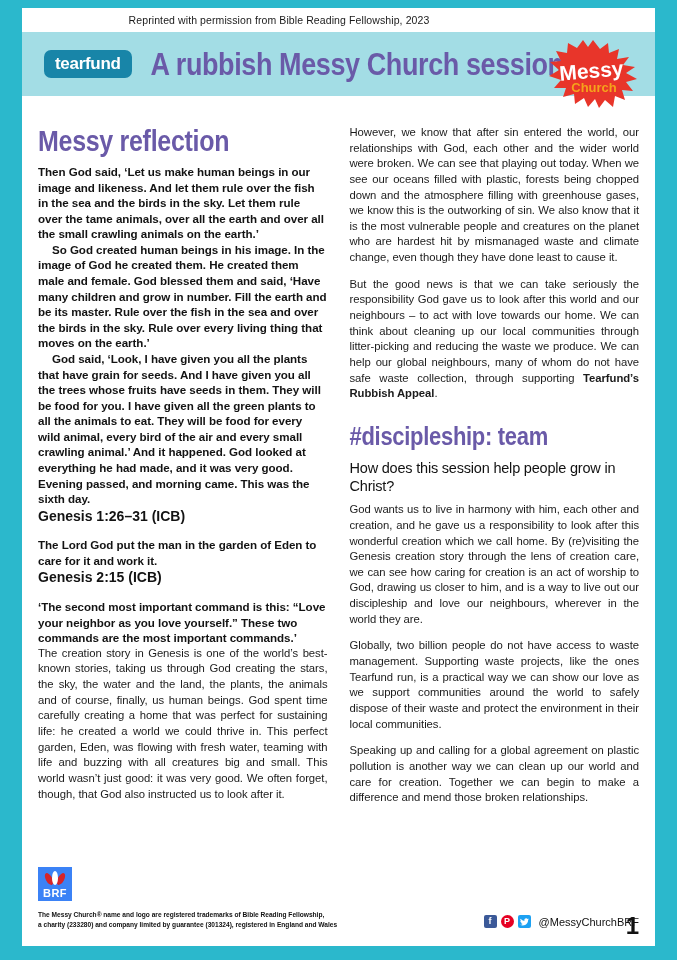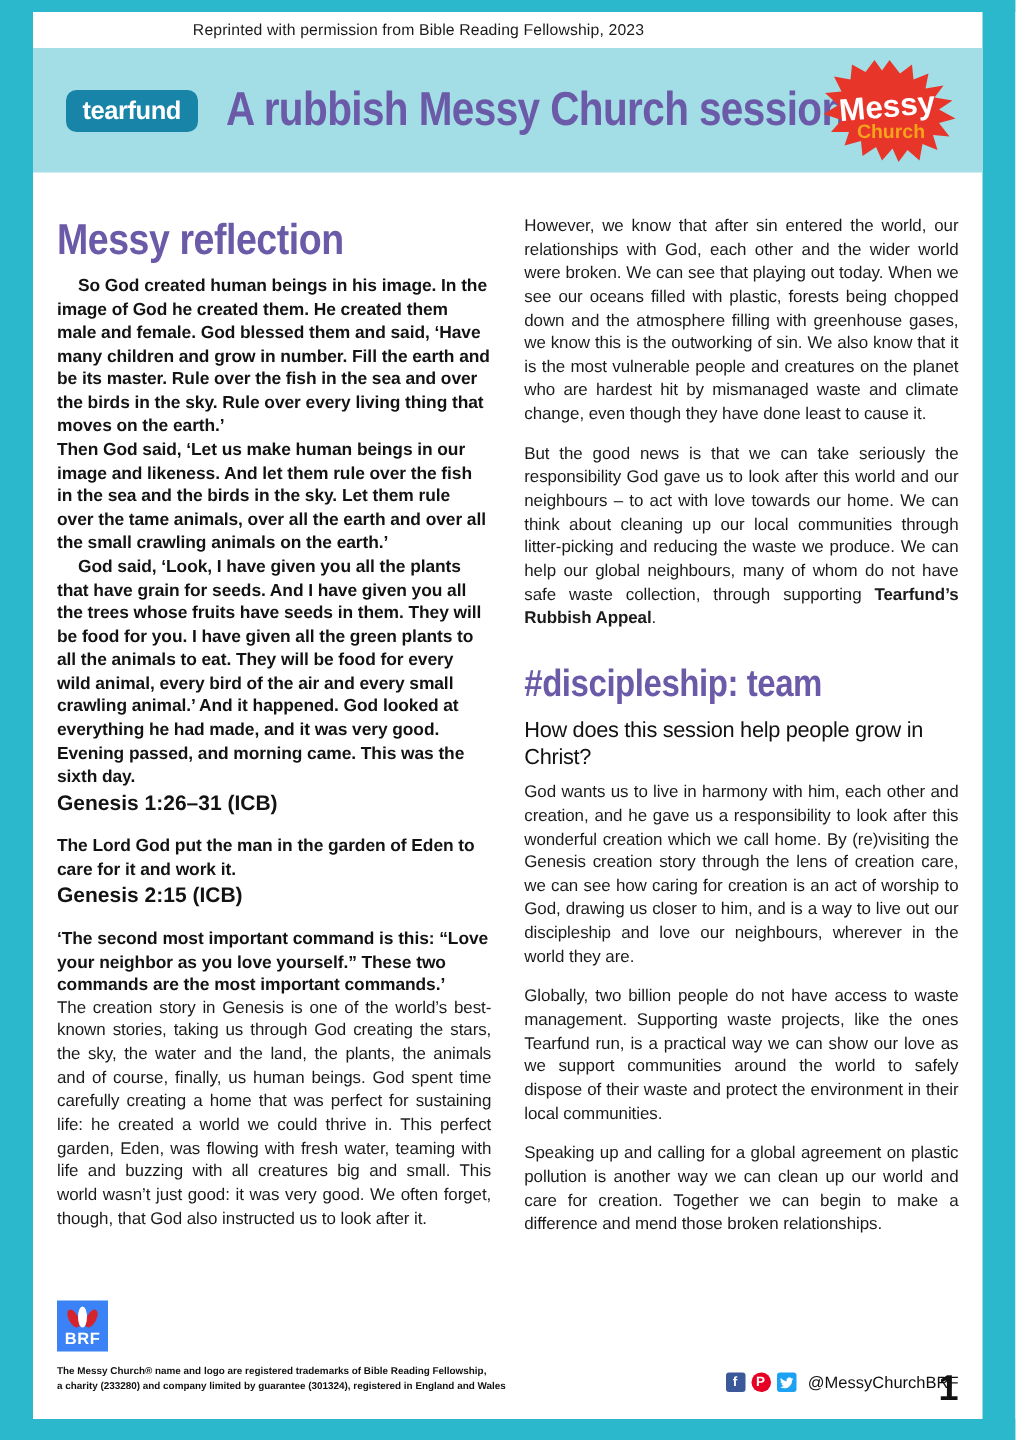--- a/index.html
+++ b/index.html
@@ -54,21 +54,21 @@
   }
   .reprint-text {
     font-size: 10.5px;
     color: #1a1a1a;
     letter-spacing: 0.1px;
   }
   
   .banner {
     position: absolute;
     left: 22px; top: 32px;
-    width: 633px; height: 83px;
+    width: 633px; height: 64px;
     background: #A3DDE5;
     display: flex;
     align-items: center;
   }
   .tearfund-logo {
     margin-left: 22px;
     background: #1885A8;
     color: #ffffff;
     border-radius: 7px;
     padding: 5px 11px 6px 11px;
@@ -92,21 +92,21 @@
     position: absolute;
     right: 14px;
     top: 6px;
     width: 96px;
     height: 72px;
   }
   
   .content {
     position: absolute;
     left: 38px;
-    top: 144px;
+    top: 125px;
     width: 601px;
     display: flex;
     gap: 22px;
   }
   .col {
     width: 290px;
   }
   h1.section-title {
     margin: 0 0 10px 0;
     color: #6A5AA8;
@@ -268,22 +268,22 @@
       <text x="47" y="40" text-anchor="middle" font-family="Liberation Sans, sans-serif" font-size="21" font-weight="bold" fill="#FFFFFF" transform="rotate(-5 47 40)">Messy</text>
       <text x="49" y="54" text-anchor="middle" font-family="Liberation Sans, sans-serif" font-size="13" font-weight="bold" fill="#F5A31B">Church</text>
     </svg>
   </div>
 
   <div class="content">
 
     <div class="col">
       <h1 class="section-title">Messy reflection</h1>
 
+      <p class="scripture">Then God said, ‘Let us make human beings in our image and likeness. And let them rule over the fish in the sea and the birds in the sky. Let them rule over the tame animals, over all the earth and over all the small crawling animals on the earth.’</p>
       <p class="scripture indent">So God created human beings in his image. In the image of God he created them. He created them male and female. God blessed them and said, ‘Have many children and grow in number. Fill the earth and be its master. Rule over the fish in the sea and over the birds in the sky. Rule over every living thing that moves on the earth.’</p>
-      <p class="scripture">Then God said, ‘Let us make human beings in our image and likeness. And let them rule over the fish in the sea and the birds in the sky. Let them rule over the tame animals, over all the earth and over all the small crawling animals on the earth.’</p>
       <p class="scripture indent">God said, ‘Look, I have given you all the plants that have grain for seeds. And I have given you all the trees whose fruits have seeds in them. They will be food for you. I have given all the green plants to all the animals to eat. They will be food for every wild animal, every bird of the air and every small crawling animal.’ And it happened. God looked at everything he had made, and it was very good. Evening passed, and morning came. This was the sixth day.</p>
       <p class="citation">Genesis 1:26–31 (ICB)</p>
 
       <p class="scripture">The Lord God put the man in the garden of Eden to care for it and work it.</p>
       <p class="citation">Genesis 2:15 (ICB)</p>
 
       <p class="scripture">‘The second most important command is this: “Love your neighbor as you love yourself.” These two commands are the most important commands.’</p>
 
       <p class="body-text last">The creation story in Genesis is one of the world’s best-known stories, taking us through God creating the stars, the sky, the water and the land, the plants, the animals and of course, finally, us human beings. God spent time carefully creating a home that was perfect for sustaining life: he created a world we could thrive in. This perfect garden, Eden, was flowing with fresh water, teaming with life and buzzing with all creatures big and small. This world wasn’t just good: it was very good. We often forget, though, that God also instructed us to look after it.</p>
     </div>

